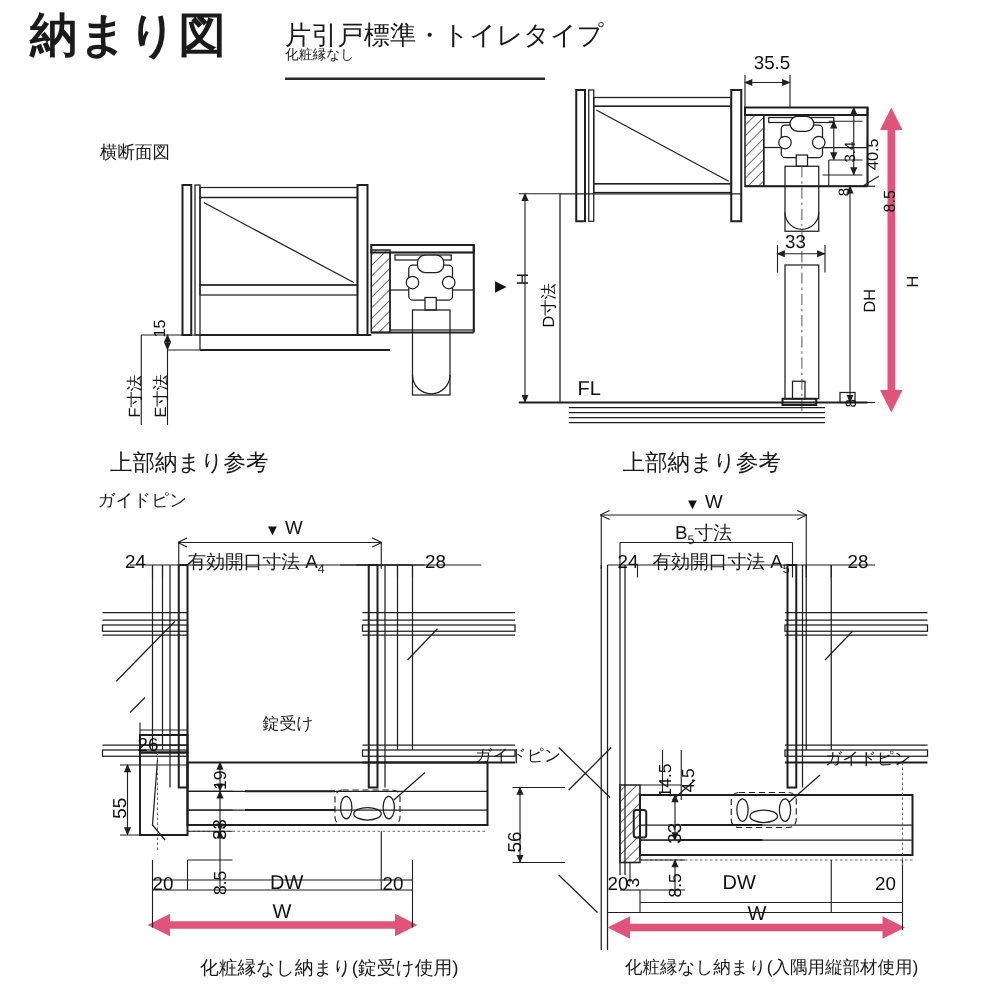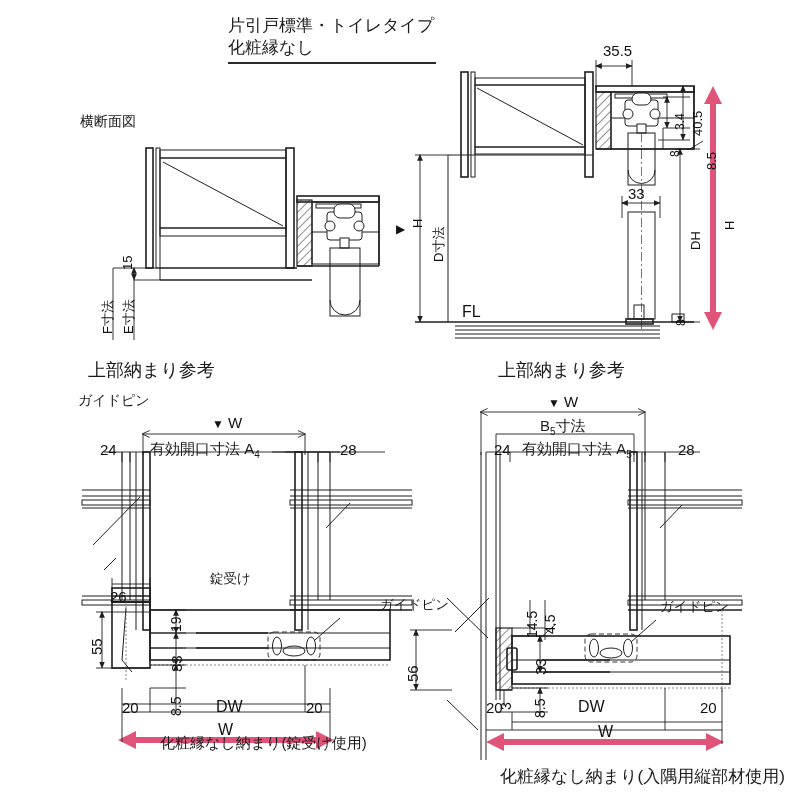--- a/index.html
+++ b/index.html
@@ -1,22 +1,22 @@
 <!DOCTYPE html>
 <html><head>
 <meta charset="utf-8">
 <style>
   html,body{margin:0;padding:0;background:#fff;}
   body{width:800px;height:800px;font-family:"Liberation Sans","DejaVu Sans",sans-serif;color:#1a1a1a;}
   #page{position:relative;width:800px;height:800px;overflow:hidden;background:#fff;}
 
   .ttl{position:absolute;font-weight:bold;letter-spacing:1px;}
   #main-title{left:24px;top:8px;font-size:38px;line-height:42px;}
-  #sub1{position:absolute;left:228px;top:14px;font-size:17px;letter-spacing:0px;}
-  #sub2{position:absolute;left:228px;top:36px;font-size:17px;}
+  #sub1{position:absolute;left:228px;top:14px;font-size:21px;letter-spacing:0px;}
+  #sub2{position:absolute;left:228px;top:36px;font-size:11px;}
   #sub-rule{position:absolute;left:228px;top:62px;width:208px;height:2px;background:#2b2b2b;}
 
   .sect-label{position:absolute;font-size:14px;}
   .caption{position:absolute;font-size:18px;white-space:nowrap;}
 
   .dim{position:absolute;font-size:13px;white-space:nowrap;color:#111;}
   .dim.small{font-size:12px;}
   .rot90{transform:rotate(-90deg);transform-origin:0 0;}
 
   .lbl{position:absolute;font-size:13.5px;white-space:nowrap;margin-left:32px;}
@@ -32,20 +32,21 @@
   .whitefill{fill:#ffffff;stroke:#1f1f1f;stroke-width:1;}
   .pink{stroke:#e0547a;stroke-width:6;fill:none;}
   .pinkf{fill:#e0547a;}
   .hatch{fill:url(#hatchPat);stroke:#1f1f1f;stroke-width:1.2;}
 </style>
 </head>
 <body>
 
 <div id="page">
 
+  <div id="main-title" class="ttl">納まり図</div>
   <div id="sub1">片引戸標準・トイレタイプ</div>
   <div id="sub2">化粧縁なし</div>
   <div id="sub-rule"></div>
 
   <svg viewBox="0 0 800 800">
     <defs>
       <pattern id="hatchPat" width="6" height="6" patternTransform="rotate(45)" patternUnits="userSpaceOnUse">
         <line x1="0" y1="0" x2="0" y2="6" stroke="#1f1f1f" stroke-width="1"></line>
       </pattern>
       <marker id="arrOpen" markerWidth="9" markerHeight="9" refX="8" refY="4.5" orient="auto">
@@ -405,21 +406,21 @@
   <div class="lbl" style="left:348px;top:596px;">ガイドピン</div>
   <div class="dim" style="left:110px;top:588px;font-size:15px;">26</div>
   <div class="dim rot90" style="left:88px;top:655px;font-size:15px;">55</div>
   <div class="dim rot90" style="left:168px;top:632px;font-size:14px;">19</div>
   <div class="dim rot90" style="left:168px;top:672px;font-size:15px;">33</div>
   <div class="dim rot90" style="left:168px;top:716px;font-size:14px;">8.5</div>
   <div class="dim" style="left:122px;top:699px;font-size:15px;">20</div>
   <div class="dim" style="left:306px;top:699px;font-size:15px;">20</div>
   <div class="dim" style="left:216px;top:698px;font-size:16px;">DW</div>
   <div class="dim" style="left:218px;top:721px;font-size:16px;">W</div>
-  <div class="caption" style="left:160px;top:734px;font-size:15px;">化粧縁なし納まり(錠受け使用)</div>
+  <div class="caption" style="left:160px;top:765px;font-size:15px;">化粧縁なし納まり(錠受け使用)</div>
 
   <div class="dim" style="left:548px;top:396px;font-size:12px;">▼</div>
   <div class="dim" style="left:564px;top:393px;font-size:15px;">W</div>
   <div style="position:absolute;left:540px;top:417px;font-size:15px;white-space:nowrap;">
     <span>B</span><sub style="font-size:10px;">5</sub><span>寸法</span>
   </div>
   <div class="dim" style="left:494px;top:441px;font-size:15px;">24</div>
   <div style="position:absolute;left:522px;top:440px;font-size:15px;white-space:nowrap;">
     <span>有効開口寸法 A</span><sub style="font-size:10px;">5</sub>
   </div>
@@ -428,15 +429,15 @@
   <div class="dim rot90" style="left:524px;top:638px;font-size:14px;">14.5</div>
   <div class="dim rot90" style="left:542px;top:634px;font-size:14px;">4.5</div>
   <div class="dim rot90" style="left:532px;top:675px;font-size:15px;">33</div>
   <div class="dim rot90" style="left:498px;top:710px;font-size:14px;">3</div>
   <div class="dim rot90" style="left:532px;top:718px;font-size:14px;">8.5</div>
   <div class="dim" style="left:486px;top:699px;font-size:15px;">20</div>
   <div class="dim" style="left:700px;top:699px;font-size:15px;">20</div>
   <div class="dim" style="left:578px;top:698px;font-size:16px;">DW</div>
   <div class="dim" style="left:598px;top:723px;font-size:16px;">W</div>
   <div class="lbl" style="left:628px;top:598px;">ガイドピン</div>
-  <div class="caption" style="left:500px;top:765px;font-size:17px;">化粧縁なし納まり(入隅用縦部材使用)</div>
+  <div class="caption" style="left:500px;top:765px;font-size:14px;">化粧縁なし納まり(入隅用縦部材使用)</div>
 
 </div>
 
 </body></html>

